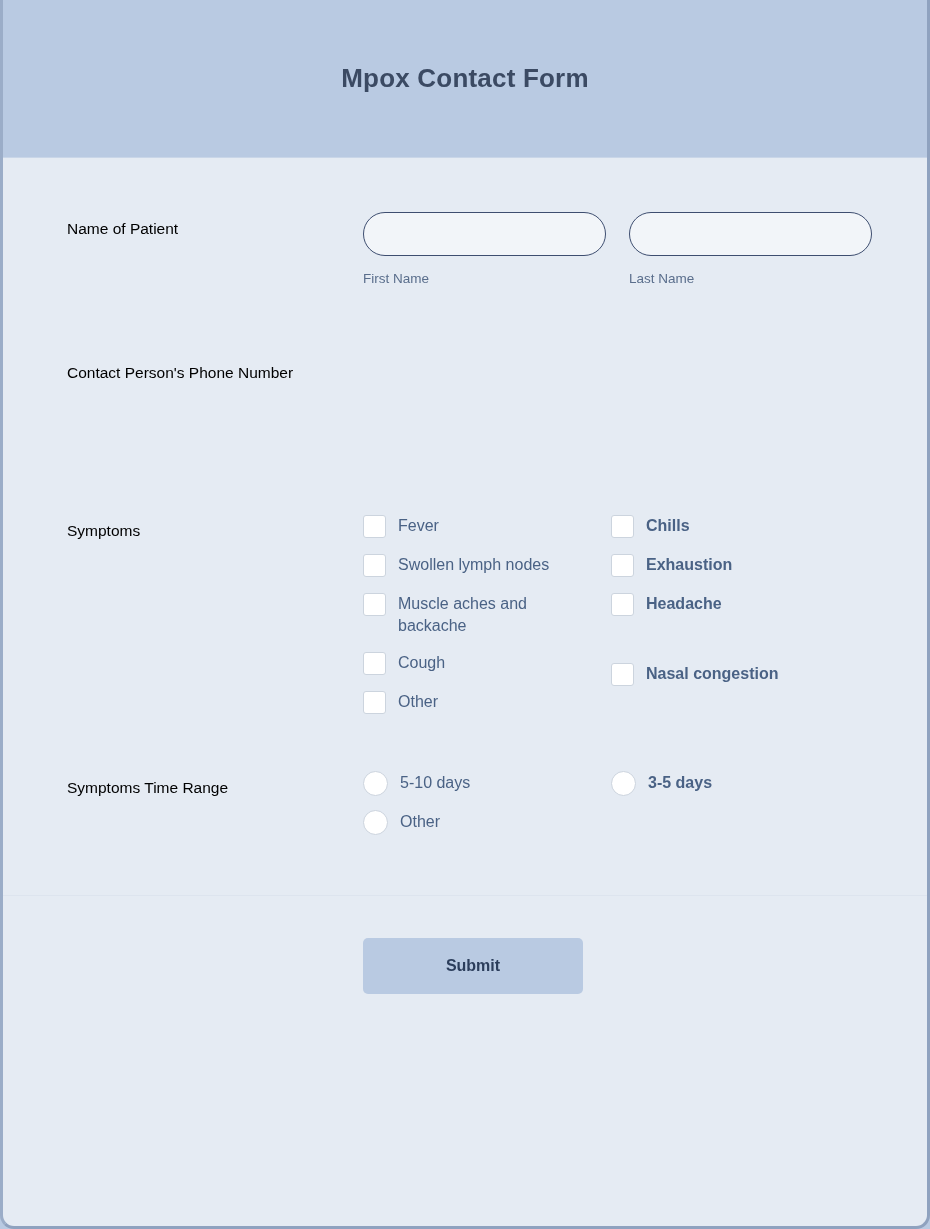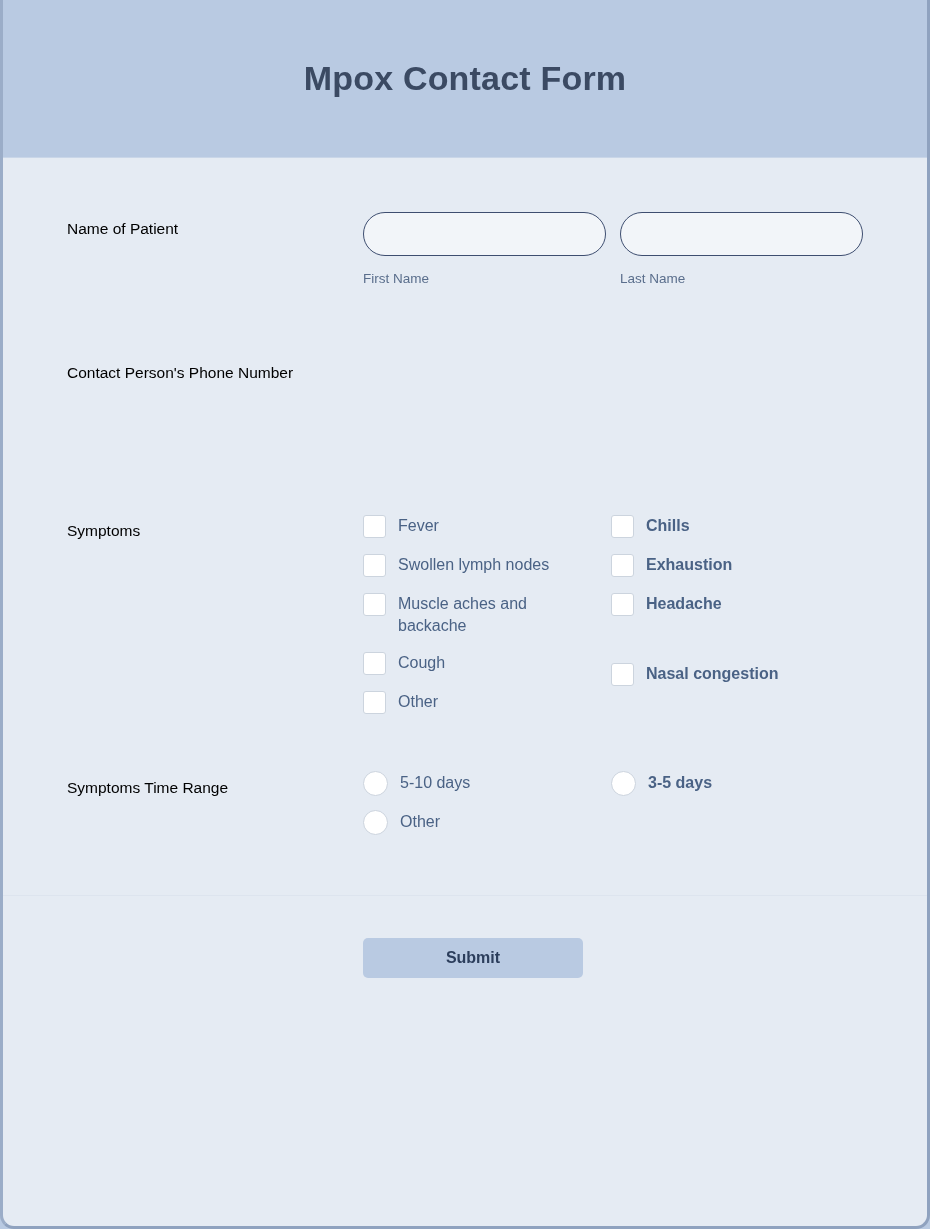--- a/index.html
+++ b/index.html
@@ -30,21 +30,21 @@
   .form-header {
     height: 158px;
     background: #b9cae2;
     border-bottom: 1px solid #c9d6e8;
     display: flex;
     align-items: center;
     justify-content: center;
     box-sizing: border-box;
   }
   .form-title {
-    font-size: 34px;
+    font-size: 26px;
     font-weight: bold;
     color: #3b4a63;
     letter-spacing: 0.2px;
     text-align: center;
   }
 
   .form-body {
     padding: 0;
   }
 
@@ -86,21 +86,21 @@
     outline: none;
     display: block;
   }
   .input-pill::placeholder {
     color: #a8b4c4;
     opacity: 1;
   }
 
   .name-grid {
     display: flex;
-    gap: 14px;
+    gap: 23px;
     align-items: center;
   }
   .name-col {
     width: 243px;
   }
   .name-col .input-pill { width: 243px; }
 
   .sub-label {
     font-size: 13.5px;
     color: #5a6e8c;
@@ -183,21 +183,21 @@
     background: #dde4ee;
     margin-top: 60px;
   }
 
   .submit-row {
     padding-top: 42px;
     padding-left: 360px;
   }
   .submit-button {
     width: 220px;
-    height: 40px;
+    height: 56px;
     background: #b9cae2;
     border: none;
     border-radius: 5px;
     font-family: "Liberation Sans", sans-serif;
     font-size: 16px;
     font-weight: bold;
     color: #2c3e5c;
     cursor: pointer;
   }
 </style>

